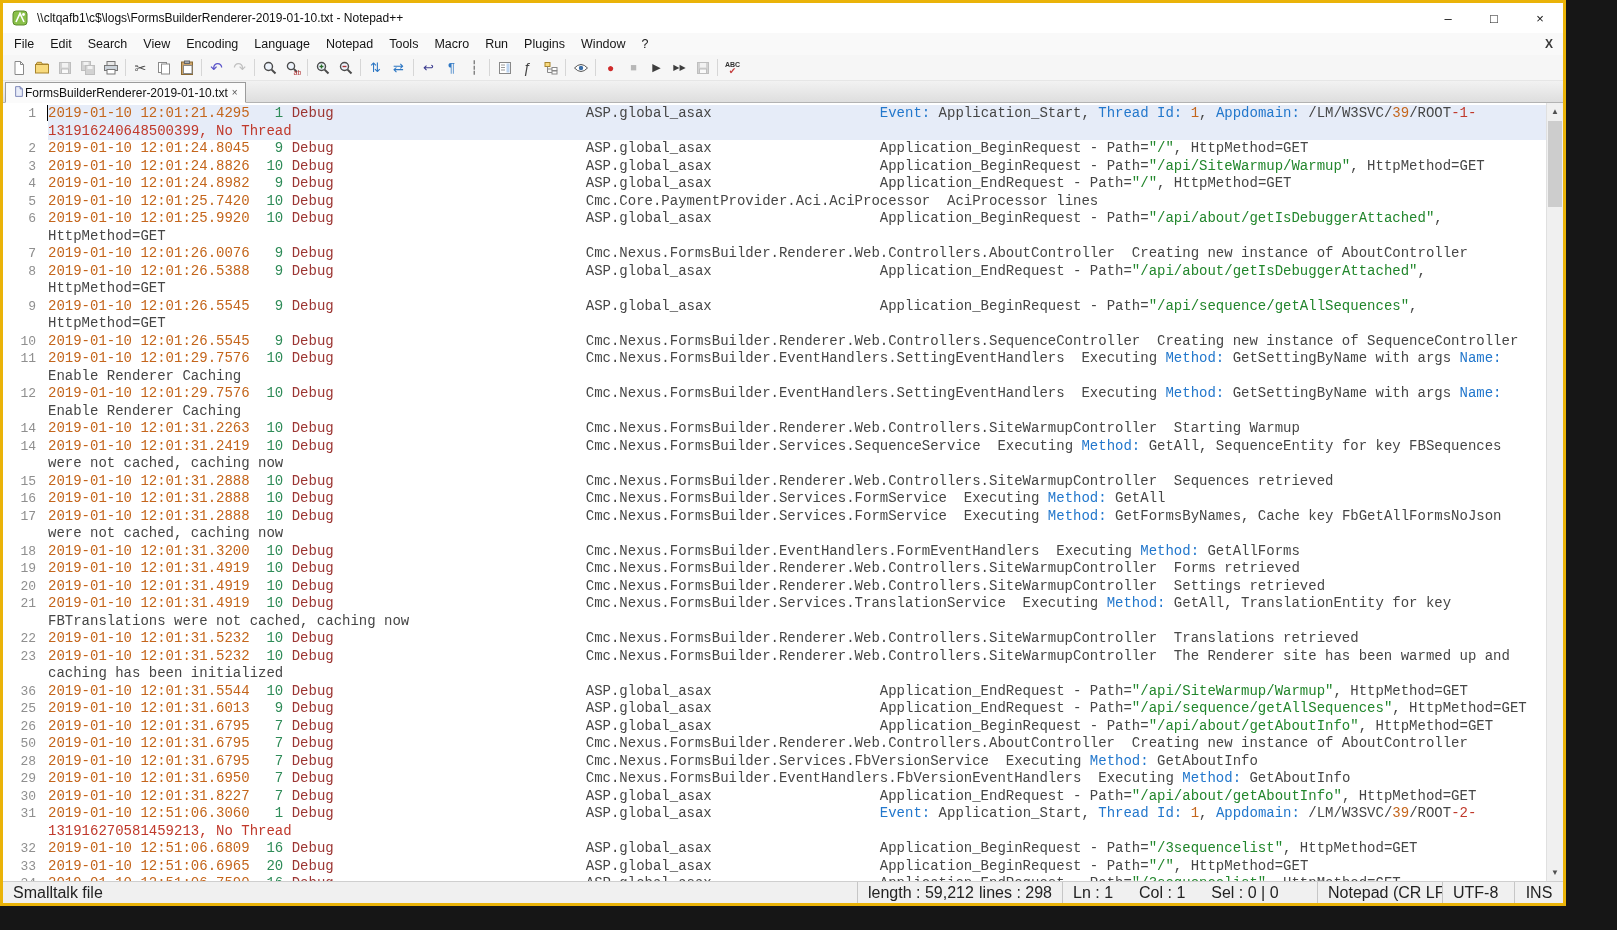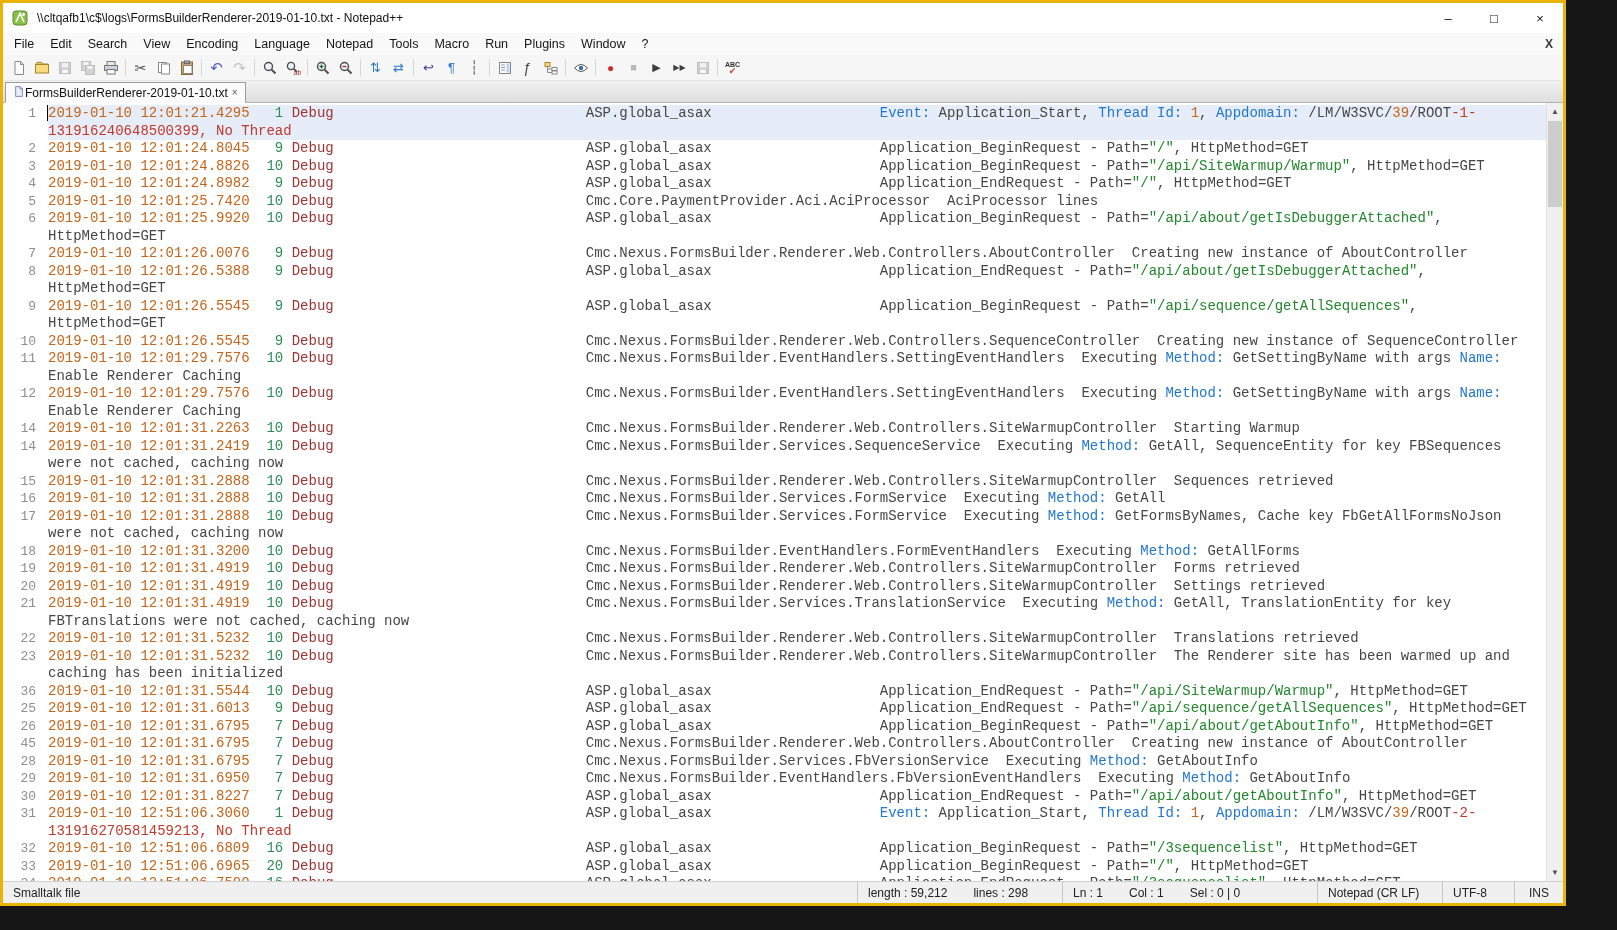--- a/index.html
+++ b/index.html
@@ -50,21 +50,21 @@
   .c-kw{color:var(--c-kw)} .c-str{color:var(--c-str)} .c-alert{color:var(--c-alert)}
 
   
   .vscroll{flex:none;width:17px;background:#f0f0f0;display:flex;flex-direction:column;border-left:1px solid #e0e0e0}
   .sarrow{height:17px;flex:none;display:flex;align-items:center;justify-content:center;font-size:8px;color:#505050}
   .sthumb{margin:1px 1px 0 1px;height:86px;background:#cdcdcd;flex:none}
   .sspace{flex:1}
 
   
   .statusbar{height:22px;flex:none;display:flex;align-items:stretch;background:#f0f0f0;border-top:1px solid #cfcfcf;
-             font-size:12px;color:#222}
+             font-size:16px;color:#222}
   .sp{display:flex;align-items:center;padding:0 10px;border-right:1px solid #c6c6c6;white-space:nowrap;overflow:hidden}
   .sp.grow{flex:1}
   .sp .gap{display:inline-block;width:26px}
   .sp.w-len{width:205px}.sp.w-pos{width:255px}.sp.w-eol{width:125px}.sp.w-enc{width:72px}.sp.w-ins{width:48px;border-right:none;justify-content:center}
 </style>
 </head>
 <body>
 
 <div id="stage">
   <div class="window">
@@ -492,21 +492,21 @@
               <div class="ct"><span class="c-ts">2019-01-10 12:01:31.6013</span><span class="c-p">   </span><span class="c-num">9</span><span class="c-p"> </span><span class="c-dbg">Debug</span><span class="c-p">                              </span><span class="c-log">ASP.global_asax</span><span class="c-p">                    </span><span class="c-p">Application_EndRequest - Path=</span><span class="c-str">"/api/sequence/getAllSequences"</span><span class="c-p">, HttpMethod=GET</span></div>
             </div>
           </div>
           <div class="line">
             <div class="ln">26</div>
             <div class="code">
               <div class="ct"><span class="c-ts">2019-01-10 12:01:31.6795</span><span class="c-p">   </span><span class="c-num">7</span><span class="c-p"> </span><span class="c-dbg">Debug</span><span class="c-p">                              </span><span class="c-log">ASP.global_asax</span><span class="c-p">                    </span><span class="c-p">Application_BeginRequest - Path=</span><span class="c-str">"/api/about/getAboutInfo"</span><span class="c-p">, HttpMethod=GET</span></div>
             </div>
           </div>
           <div class="line">
-            <div class="ln">45</div>
+            <div class="ln">50</div>
             <div class="code">
               <div class="ct"><span class="c-ts">2019-01-10 12:01:31.6795</span><span class="c-p">   </span><span class="c-num">7</span><span class="c-p"> </span><span class="c-dbg">Debug</span><span class="c-p">                              </span><span class="c-log">Cmc.Nexus.FormsBuilder.Renderer.Web.Controllers.AboutController</span><span class="c-p"> </span><span class="c-p"> Creating new instance of AboutController</span></div>
             </div>
           </div>
           <div class="line">
             <div class="ln">28</div>
             <div class="code">
               <div class="ct"><span class="c-ts">2019-01-10 12:01:31.6795</span><span class="c-p">   </span><span class="c-num">7</span><span class="c-p"> </span><span class="c-dbg">Debug</span><span class="c-p">                              </span><span class="c-log">Cmc.Nexus.FormsBuilder.Services.FbVersionService</span><span class="c-p"> </span><span class="c-p"> Executing </span><span class="c-kw">Method:</span><span class="c-p"> GetAboutInfo</span></div>
             </div>
           </div>

